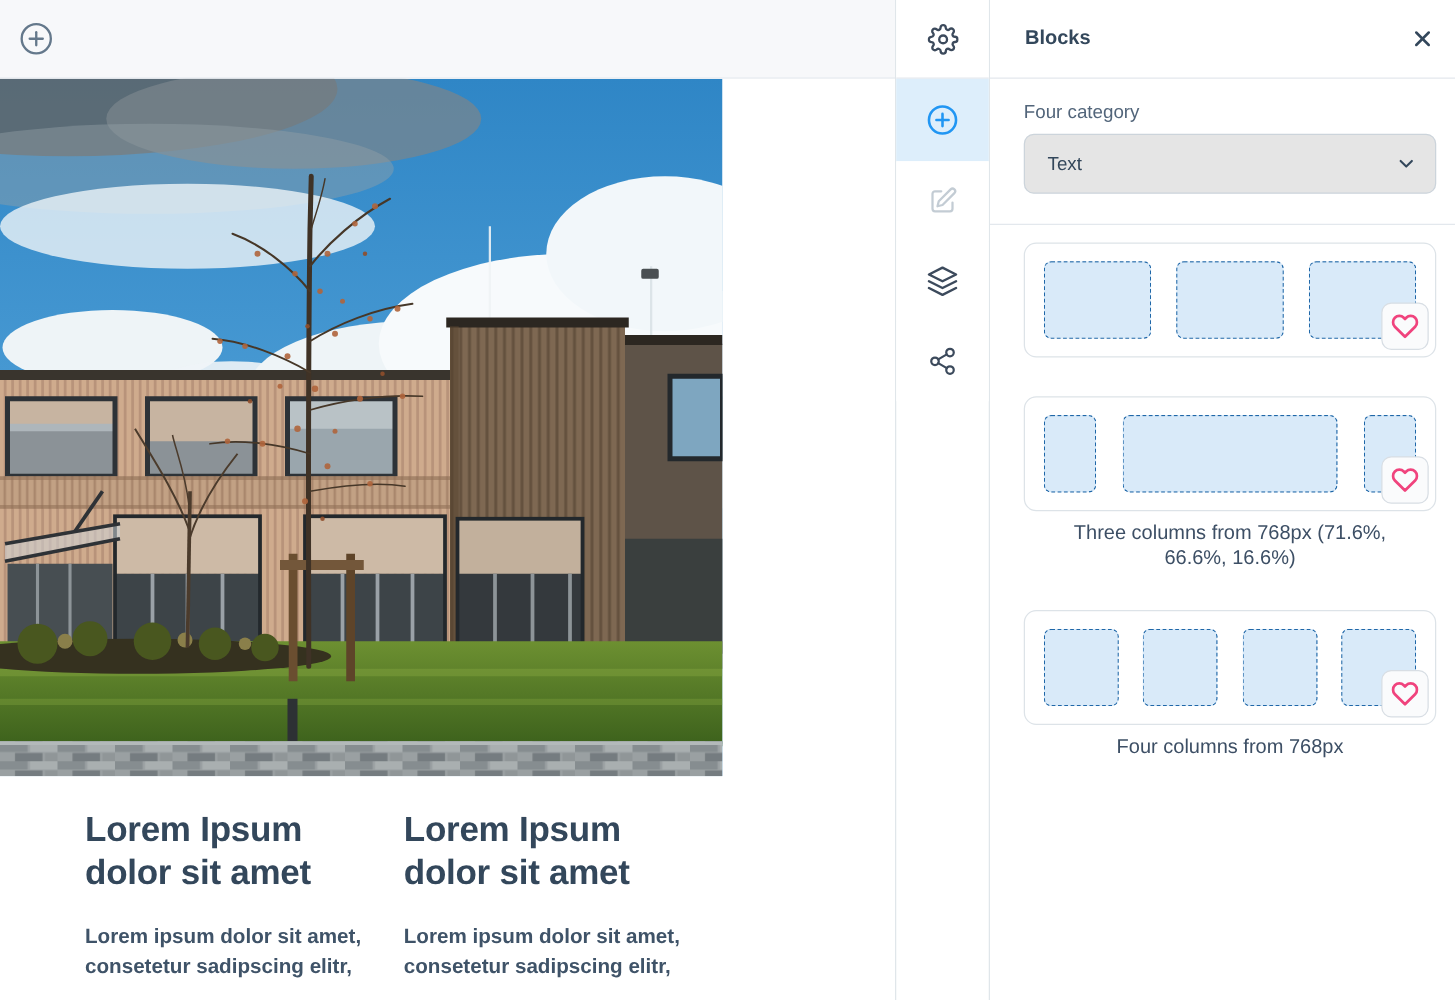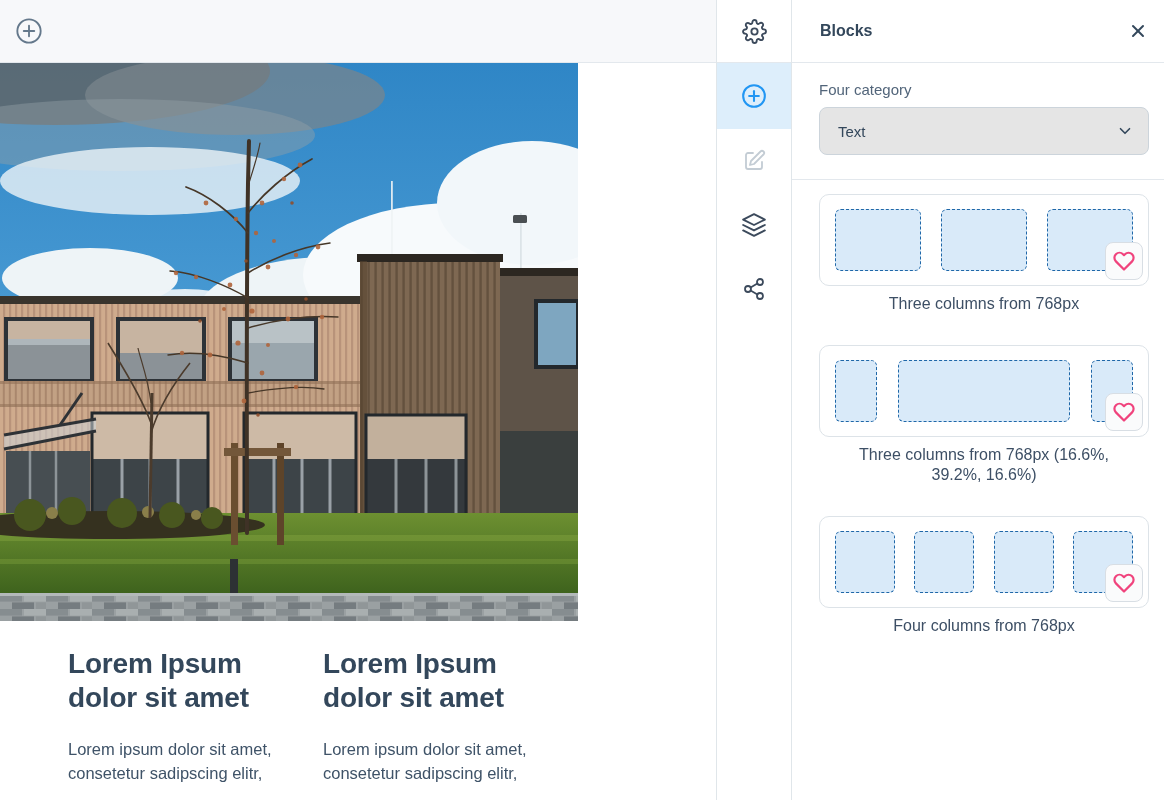--- a/index.html
+++ b/index.html
@@ -18,21 +18,21 @@
     color: #64788b; cursor: pointer; display: flex; align-items: center; justify-content: center;
   }
   .canvas-body { height: 737px; background: #fff; overflow: hidden; }
   .hero { display: block; width: 578px; height: 558px; }
   .text-cols { display: flex; gap: 20px; margin: 26px 0 0 68px; }
   .text-col { width: 235px; }
   .text-col h2 {
     font-size: 28px; line-height: 34px; font-weight: bold;
     color: #33475b; letter-spacing: -0.2px; margin-bottom: 22px;
   }
-  .text-col p { font-size: 16.5px; line-height: 24px; color: #3f5368; }
+  .text-col p { font-size: 16.5px; line-height: 24px; color: #3f5368; font-weight: bold; }
 
   
   .toolbar {
     width: 76px; flex: none; background: #fff;
     border-left: 1px solid #e0e6ea; border-right: 1px solid #e0e6ea;
   }
   .tb-item {
     height: 64px; display: flex; align-items: center; justify-content: center;
     color: #3c4a5c; cursor: pointer; background: #fff;
   }
@@ -381,34 +381,33 @@
           <div class="block-card">
             <div class="col-box" style="width: 86px;"></div>
             <div class="col-box" style="width: 86px;"></div>
             <div class="col-box" style="width: 86px;"></div>
             <button class="fav-btn">
   <svg width="22" height="22" viewBox="0 0 24 24" fill="none" stroke="currentColor" stroke-width="2.4" stroke-linecap="round" stroke-linejoin="round">
     <path d="M20.84 4.61a5.5 5.5 0 0 0-7.78 0L12 5.67l-1.06-1.06a5.5 5.5 0 0 0-7.78 7.78L12 21.23l8.84-8.84a5.5 5.5 0 0 0 0-7.78z"></path>
   </svg>
 </button>
           </div>
-          <div class="block-caption">Three columns from 768px</div>
         </div>
         <div class="block-item">
           <div class="block-card">
             <div class="col-box" style="width: 42px;"></div>
             <div class="col-box" style="width: 172px;"></div>
             <div class="col-box" style="width: 42px;"></div>
             <button class="fav-btn">
   <svg width="22" height="22" viewBox="0 0 24 24" fill="none" stroke="currentColor" stroke-width="2.4" stroke-linecap="round" stroke-linejoin="round">
     <path d="M20.84 4.61a5.5 5.5 0 0 0-7.78 0L12 5.67l-1.06-1.06a5.5 5.5 0 0 0-7.78 7.78L12 21.23l8.84-8.84a5.5 5.5 0 0 0 0-7.78z"></path>
   </svg>
 </button>
           </div>
-          <div class="block-caption">Three columns from 768px (16.6%, 39.2%, 16.6%)</div>
+          <div class="block-caption">Three columns from 768px (71.6%, 66.6%, 16.6%)</div>
         </div>
         <div class="block-item">
           <div class="block-card">
             <div class="col-box" style="width: 60px;"></div>
             <div class="col-box" style="width: 60px;"></div>
             <div class="col-box" style="width: 60px;"></div>
             <div class="col-box" style="width: 60px;"></div>
             <button class="fav-btn">
   <svg width="22" height="22" viewBox="0 0 24 24" fill="none" stroke="currentColor" stroke-width="2.4" stroke-linecap="round" stroke-linejoin="round">
     <path d="M20.84 4.61a5.5 5.5 0 0 0-7.78 0L12 5.67l-1.06-1.06a5.5 5.5 0 0 0-7.78 7.78L12 21.23l8.84-8.84a5.5 5.5 0 0 0 0-7.78z"></path>

